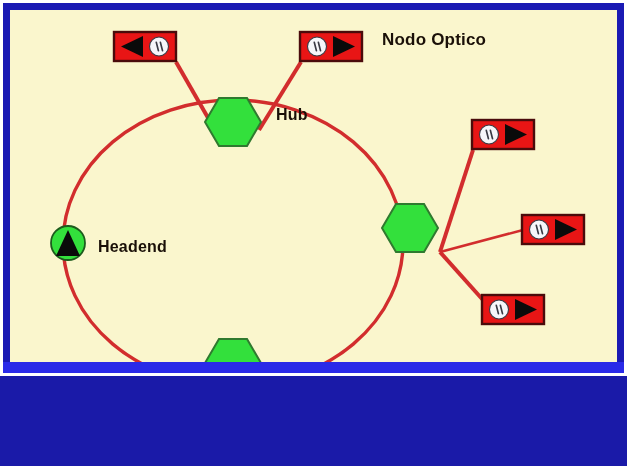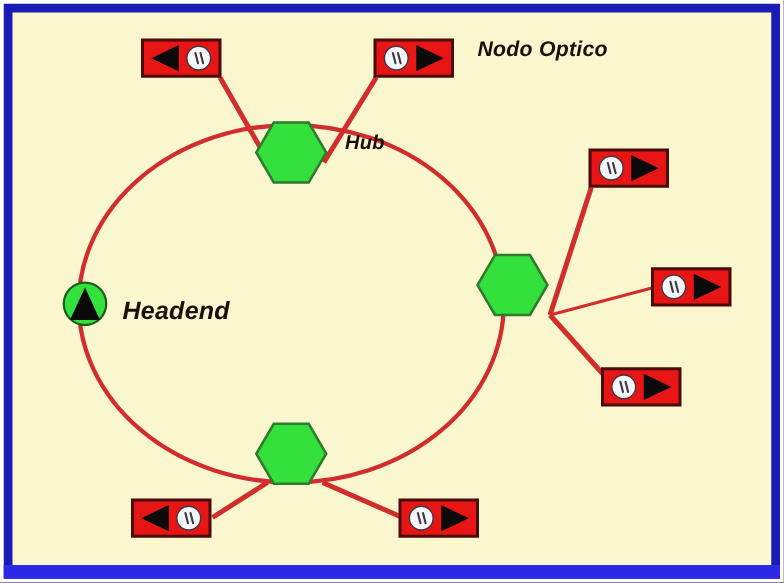--- a/index.html
+++ b/index.html
@@ -1,22 +1,21 @@
 <!DOCTYPE html>
 <html><head>
 <meta charset="utf-8">
 <style>
   html,body{margin:0;padding:0;background:#1a1aa8;}
   body{font-family:"Liberation Sans",sans-serif;}
   #stage{
     position:relative;
-    width:627px;height:466px;
+    width:627px;height:376px;
     overflow:hidden;
-    background:#fdba74;
-    font-style:italic;
+    background:#4d7c0f;
   }
   #outer-frame{
     position:absolute;inset:0;
     background:#ffffff;
   }
   #blue-frame{
     position:absolute;
     left:3px;top:3px;right:3px;bottom:3px;
     background:#1a1ab4;
   }
@@ -34,21 +33,21 @@
   .lbl{
     position:absolute;
     font-family:"Liberation Sans",sans-serif;
     font-weight:bold;
     color:#1a1008;
     white-space:nowrap;
     letter-spacing:0.2px;
   }
   #lbl-nodo{left:372px;top:20px;font-size:17px;}
   #lbl-hub{left:266px;top:96px;font-size:16px;text-align:right;}
-  #lbl-headend{left:88px;top:228px;font-size:20px;text-align:center;}
+  #lbl-headend{left:88px;top:228px;font-size:16px;text-align:center;}
 </style>
 </head>
 <body>
 
 <div id="stage">
   <div id="outer-frame"></div>
   <div id="blue-frame"></div>
   <div id="bottom-strip"></div>
 
   <div id="canvas">

